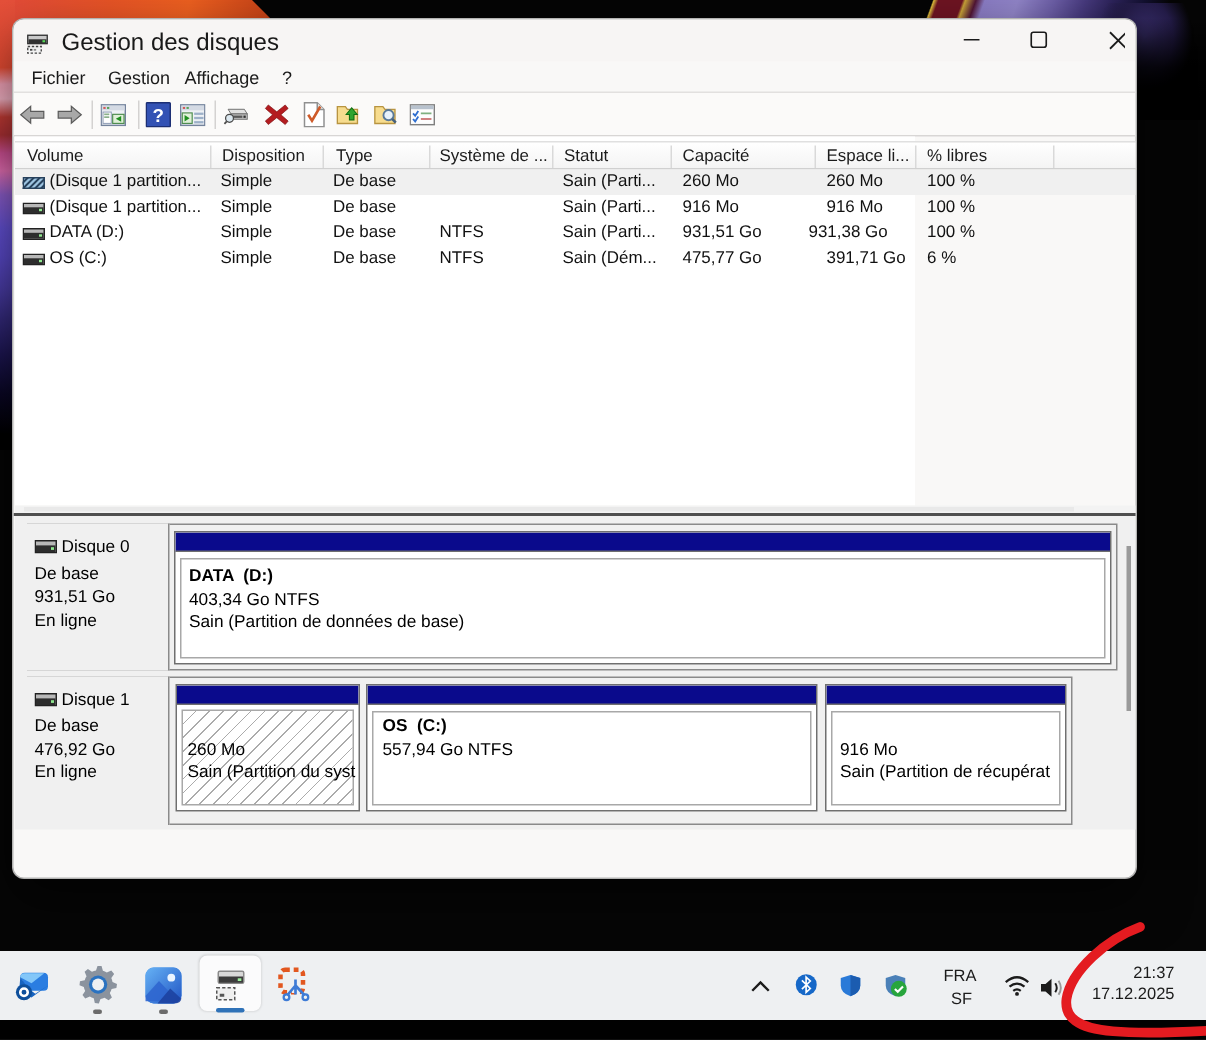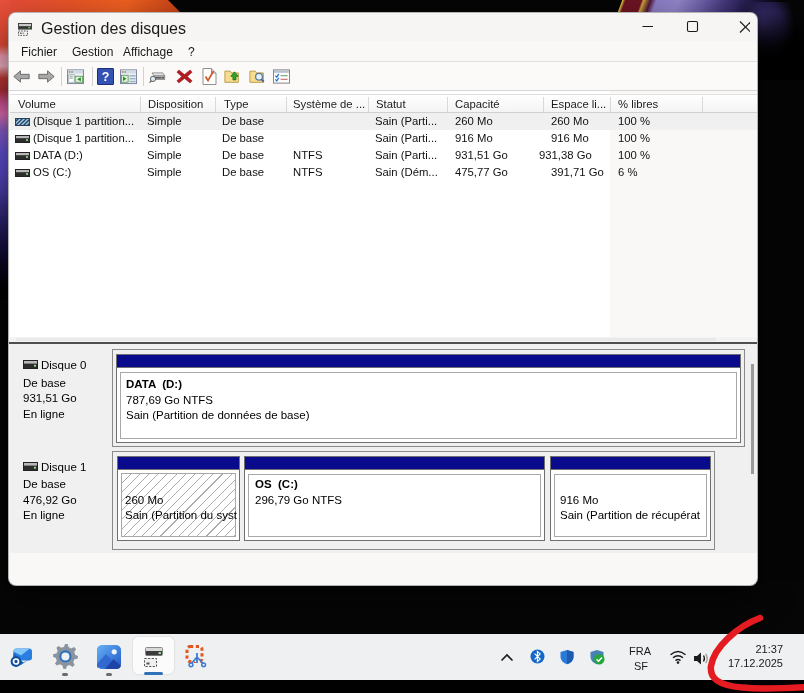--- a/index.html
+++ b/index.html
@@ -269,21 +269,21 @@
         <rect x="11" y="4.8" width="2" height="1.8" fill="#8fe88f"></rect>
       </svg>
     <div class="dl-title" style="left:31px;top:14.5px">Disque 0</div>
     <div class="dl-line" style="left:13px;top:32.5px">De base</div>
     <div class="dl-line" style="left:13px;top:48px">931,51 Go</div>
     <div class="dl-line" style="left:13px;top:63.5px">En ligne</div>
     <div class="part" style="left:106px;top:10px;width:625px;height:89px">
       <div class="pband"></div>
       <div class="pinner"></div>
       <div class="ptext pb" style="left:9px;top:23px">DATA  (D:)</div>
-      <div class="ptext" style="left:9px;top:38.5px">787,69 Go NTFS</div>
+      <div class="ptext" style="left:9px;top:38.5px">403,34 Go NTFS</div>
       <div class="ptext" style="left:9px;top:53.5px">Sain (Partition de données de base)</div>
     </div>
 
     <div class="diskrow" style="left:8px;top:107px;width:697px;height:99px"></div>
     <div class="disklabel" style="left:8px;top:107px;width:95px;height:99px"></div>
     <svg class="abs" style="left:13px;top:118px" width="15" height="9" viewBox="0 0 15 9">
         <rect x="0.5" y="0.5" width="14" height="8" fill="#b8b8b8" stroke="#222"></rect>
         <rect x="1" y="3.6" width="13" height="4.4" fill="#2d2d2d"></rect>
         <rect x="11" y="4.8" width="2" height="1.8" fill="#8fe88f"></rect>
       </svg>
@@ -294,21 +294,21 @@
     <div class="part" style="left:107px;top:112px;width:123px;height:85px">
       <div class="pband"></div>
       <div class="pinner hatch" style="top:16px"></div>
       <div class="ptext" style="left:7px;top:36.5px">260 Mo</div>
       <div class="ptext" style="left:7px;top:51.5px">Sain (Partition du syst</div>
     </div>
     <div class="part" style="left:234px;top:112px;width:301px;height:85px">
       <div class="pband"></div>
       <div class="pinner"></div>
       <div class="ptext pb" style="left:10px;top:21px">OS  (C:)</div>
-      <div class="ptext" style="left:10px;top:36.5px">296,79 Go NTFS</div>
+      <div class="ptext" style="left:10px;top:36.5px">557,94 Go NTFS</div>
     </div>
     <div class="part" style="left:540px;top:112px;width:161px;height:85px">
       <div class="pband"></div>
       <div class="pinner"></div>
       <div class="ptext" style="left:9px;top:36.5px">916 Mo</div>
       <div class="ptext" style="left:9px;top:51.5px">Sain (Partition de récupérat</div>
     </div>
     <div id="vsb-thumb"></div>
   </div>
 

